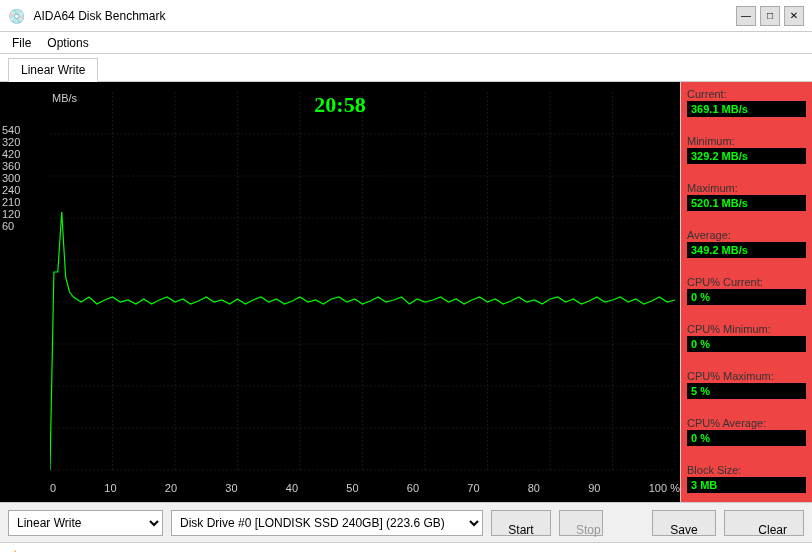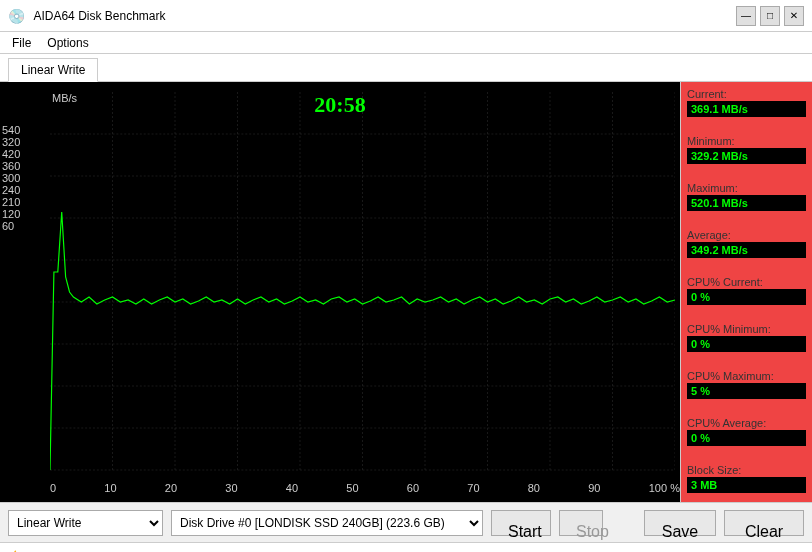--- a/index.html
+++ b/index.html
@@ -151,27 +151,27 @@
 
     .dropdown-test { width: 155px; }
     .dropdown-disk { width: 312px; }
 
     .btn {
       height: 26px;
       border: 1px solid #aaa;
       background: #e8e8e8;
       padding: 12px 16px;
       cursor: pointer;
-      font-size: 16px;
+      font-size: 12px;
     }
 
     .btn-start { width: 60px; }
     .btn-stop { width: 44px; color: #999; }
-    .btn-save { width: 72px; }
-    .btn-clear { width: 80px; }
+    .btn-save { width: 64px; }
+    .btn-clear { width: 80px; text-align: right; }
     .btn-spacer { flex: 1; }
 
     .warning-bar {
       background: #fff;
       border-top: 1px solid #ccc;
       padding: 4px 8px;
       display: flex;
       align-items: center;
       gap: 6px;
       font-size: 12px;

